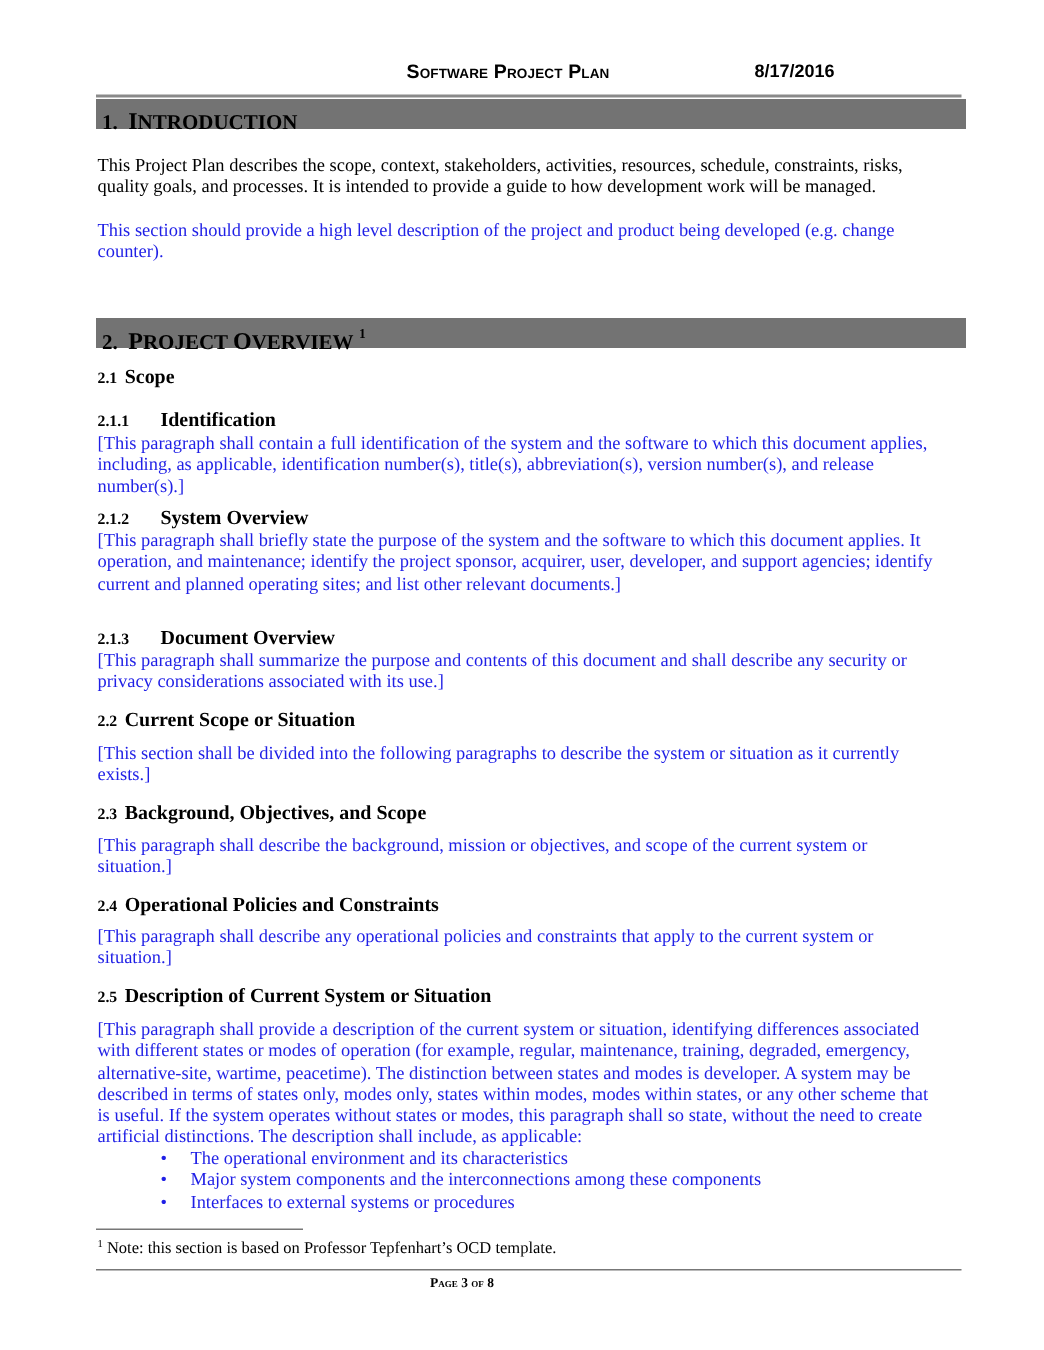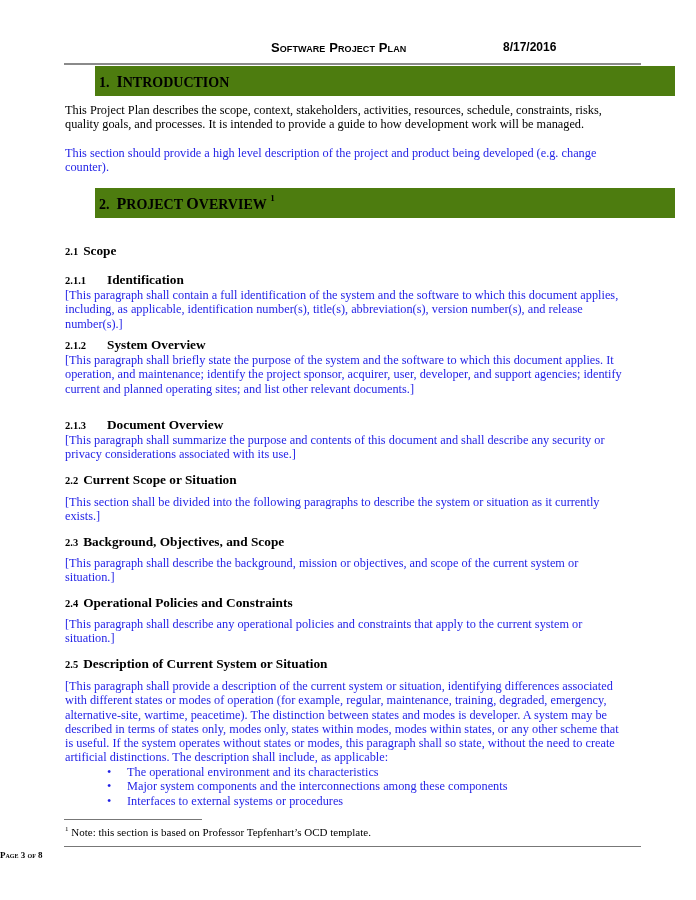--- a/index.html
+++ b/index.html
@@ -4,39 +4,39 @@
 <style>
   html, body { margin: 0; padding: 0; background: #ffffff; }
   body { width: 696px; height: 900px; position: relative; overflow: hidden;
          font-family: "Liberation Serif", serif; color: #000; }
   .header { position: absolute; top: 40px; left: 0; width: 696px; height: 16px;
             font-family: "Liberation Sans", sans-serif; font-weight: bold; font-size: 12px; }
   .header .title { position: absolute; left: 271px; font-variant: small-caps; font-size: 13px; letter-spacing: 0.1px; }
   .header .date { position: absolute; left: 503px; font-size: 12px; }
   .header-rule { position: absolute; top: 63px; left: 64px; width: 577px; height: 0;
                  border-top: 2px solid #8a8a8a; }
-  .h1bar { position: absolute; left: 64px; width: 580px; height: 30px; background: #4d7c0f; margin-left: 31px; }
+  .h1bar { position: absolute; left: 64px; width: 580px; height: 20px; background: #737373; }
   .h1bar .h1 { position: absolute; left: 4px; top: 7px; font-weight: bold; font-size: 14px; font-variant: small-caps; }
   .h1bar .h1 .big { font-size: 16px; }
   .h1bar .h1 sup { font-size: 9px; position: relative; top: -2px; }
   .p { position: absolute; left: 65px; width: 580px; font-size: 12.3px; line-height: 14.3px; }
   .blue { color: #1f1fe6; }
   .h2 { position: absolute; left: 65px; font-weight: bold; font-size: 13.3px; }
   .h2 .num { font-size: 10.5px; margin-right: 5px; }
   .h3 { position: absolute; left: 65px; font-weight: bold; font-size: 13.3px; }
   .h3 .num { font-size: 10.5px; display: inline-block; width: 42px; }
   ul.bullets { position: absolute; left: 65px; top: 765px; margin: 0; padding: 0; list-style: none;
                font-size: 12.3px; line-height: 14.3px; color: #1f1fe6; }
   ul.bullets li { position: relative; padding-left: 62px; }
   ul.bullets li .dot { position: absolute; left: 42px; }
   .fn-rule { position: absolute; top: 819px; left: 64px; width: 138px; border-top: 1px solid #777; }
   .footnote { position: absolute; top: 825px; left: 65px; font-size: 11px; }
   .footnote sup { font-size: 7px; }
   .footer-rule { position: absolute; top: 846px; left: 64px; width: 577px; border-top: 1px solid #777; }
-  .footer { position: absolute; top: 850px; left: 0; width: 616px; text-align: left;
+  .footer { position: absolute; top: 850px; left: 0; width: 616px; text-align: center;
             font-size: 9px; font-weight: bold; font-variant: small-caps; }
 </style>
 </head>
 <body>
 
 <div class="header">
   <span class="title">Software Project Plan</span>
   <span class="date">8/17/2016</span>
 </div>
 <div class="header-rule"></div>
@@ -49,21 +49,21 @@
 
 <div class="p" style="top:103px;">
   <div>This Project Plan describes the scope, context, stakeholders, activities, resources, schedule, constraints, risks,</div>
   <div>quality goals, and processes. It is intended to provide a guide to how development work will be managed.</div>
 </div>
 <div class="p blue" style="top:146px;">
   <div>This section should provide a high level description of the project and product being developed (e.g. change</div>
   <div>counter).</div>
 </div>
 
-<div class="h1bar" style="top:188px;">
+<div class="h1bar" style="top:212px;">
   <div class="h1" style="top:7px;">
     <span>2.</span>&nbsp;&nbsp;<span class="big">P</span><span>ROJECT </span><span class="big">O</span><span>VERVIEW</span>&nbsp;<sup>1</sup>
   </div>
 </div>
 
 <div class="h2" style="top:243px;">
   <span class="num">2.1</span><span>Scope</span>
 </div>
 
 <div class="h3" style="top:272px;">

